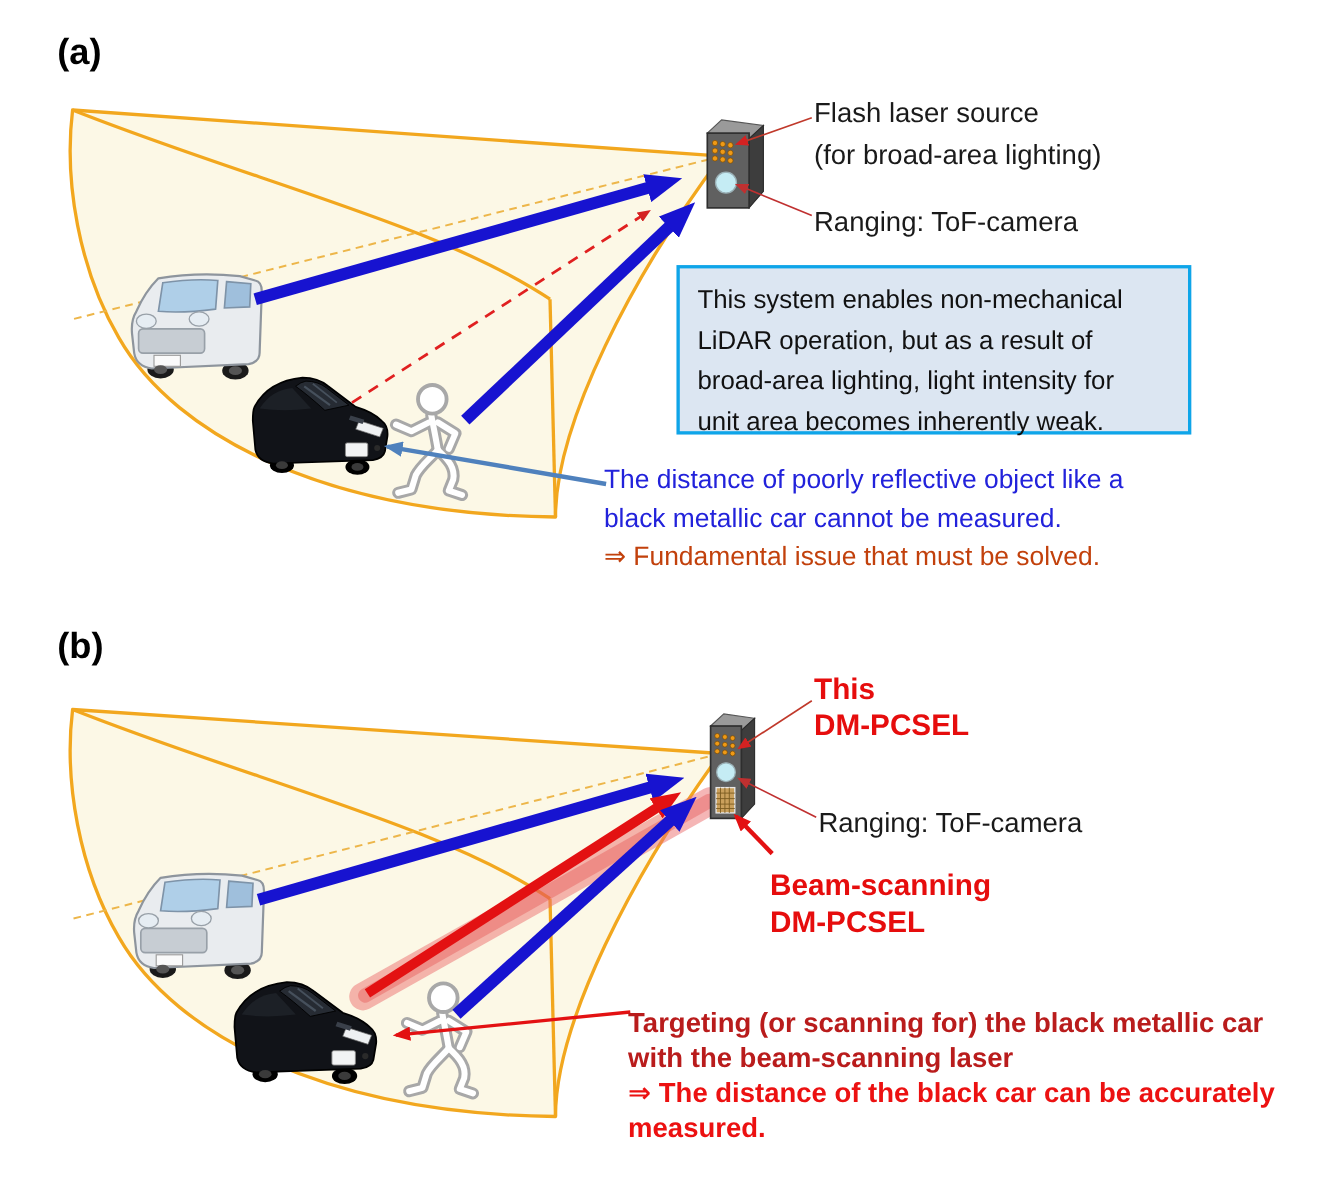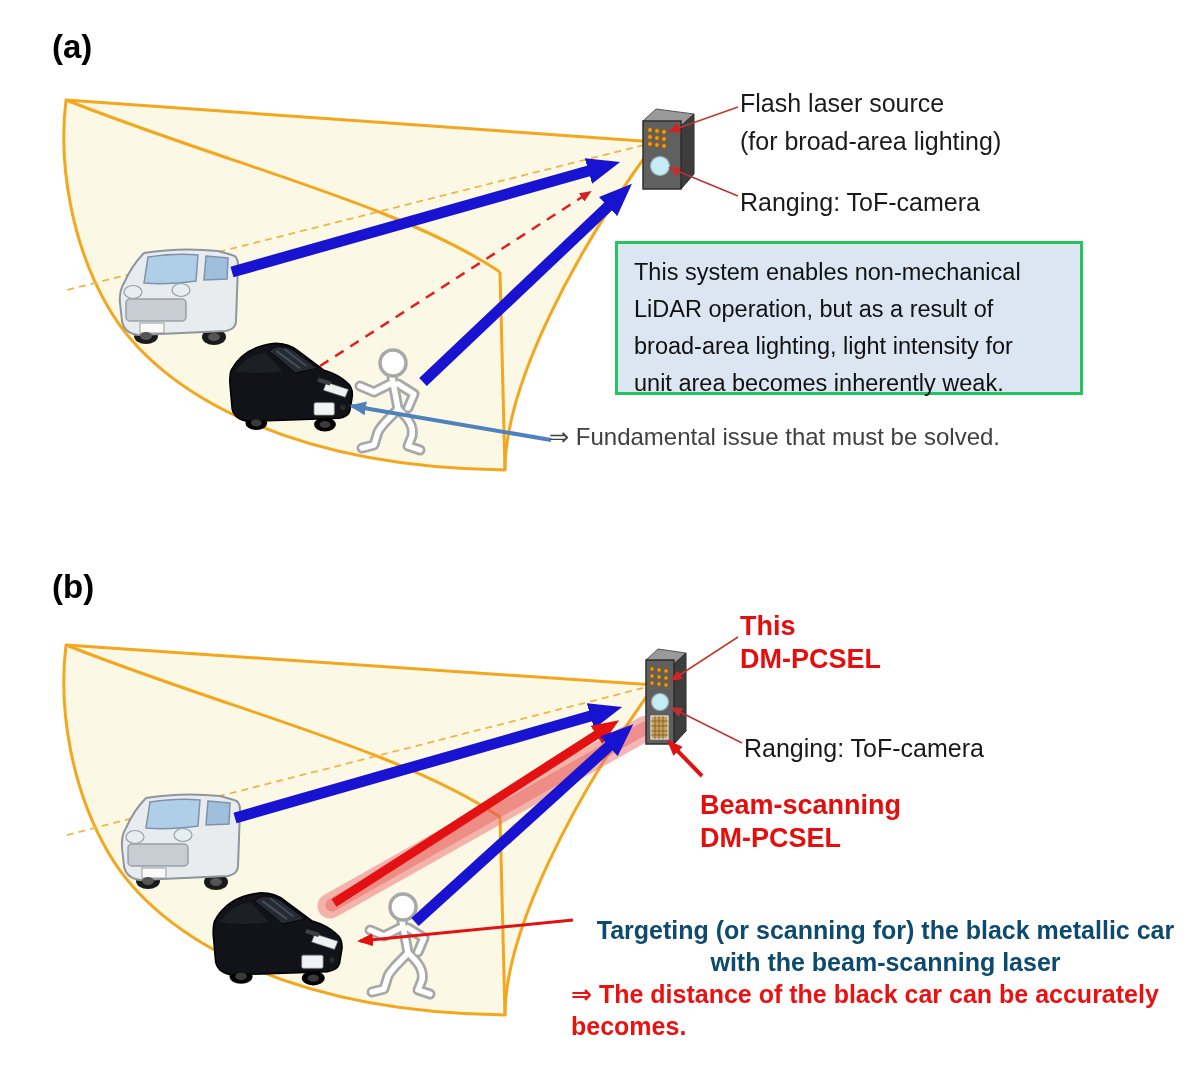--- a/index.html
+++ b/index.html
@@ -4,27 +4,27 @@
 <style>
   html,body{margin:0;padding:0;background:#ffffff;}
   #stage{position:relative;width:1200px;height:1080px;background:#ffffff;overflow:hidden;
          font-family:"Liberation Sans","DejaVu Sans",sans-serif;}
   #art{position:absolute;left:0;top:0;}
   .txt{position:absolute;white-space:pre-line;color:#1a1a1a;}
   .panel-label{font-size:33px;font-weight:bold;color:#000;}
   .dev-label{font-size:25px;line-height:38px;}
   .dev-label-red{font-size:27px;line-height:33px;font-weight:bold;color:#e60d0d;}
   .info-box{position:absolute;left:615px;top:241px;width:468px;height:154px;box-sizing:border-box;
-            background:#dce6f2;border:3px solid #22c55e;padding:10px 12px 0 16px;
+            background:#dce6f2;border:3px solid #0ea5e9;padding:10px 12px 0 16px;
             font-size:23.5px;line-height:37px;color:#111;}
   .cap-a{position:absolute;left:549px;top:419px;font-size:24px;line-height:35px;}
   .cap-a .blue{color:#2222db;}
-  .cap-a .red{color:#404040;}
+  .cap-a .red{color:#c2410c;}
   .cap-b{position:absolute;left:571px;top:914px;font-size:25px;line-height:32px;font-weight:bold;}
-  .cap-b .black{color:#0c4a6e;text-align:center;}
+  .cap-b .black{color:#b91c1c;}
   .cap-b .red{color:#ec1111;}
 </style>
 </head>
 <body>
 
 <div id="stage">
 
 <svg id="art" width="1200" height="1080" viewBox="0 0 1200 1080">
   <defs>
     <marker id="mBlueBig" markerUnits="strokeWidth" markerWidth="3" markerHeight="2.4" viewBox="0 0 3 2.4" refX="1" refY="1.2" orient="auto">
@@ -197,33 +197,35 @@
 (for broad-area lighting)</div>
 
   <div class="txt dev-label" style="left:740px;top:183px;">Ranging: ToF-camera</div>
 
   <div class="txt info-box">This system enables non-mechanical
 LiDAR operation, but as a result of
 broad-area lighting, light intensity for
 unit area becomes inherently weak.</div>
 
   <div class="cap-a">
+    <div class="txt blue" style="position:static;">The distance of poorly reflective object like a
+black metallic car cannot be measured.</div>
     <div class="txt red" style="position:static;">⇒ Fundamental issue that must be solved.</div>
   </div>
 
   <div class="txt panel-label" style="left:52px;top:568px;">(b)</div>
 
   <div class="txt dev-label-red" style="left:740px;top:610px;">This
 DM-PCSEL</div>
 
   <div class="txt dev-label" style="left:744px;top:729px;">Ranging: ToF-camera</div>
 
   <div class="txt dev-label-red" style="left:700px;top:789px;">Beam-scanning
 DM-PCSEL</div>
 
   <div class="cap-b">
     <div class="black">Targeting (or scanning for) the black
 metallic car with the beam-scanning laser</div>
     <div class="red">⇒ The distance of the black car can be
-accurately becomes.</div>
+accurately measured.</div>
   </div>
 
 </div>
 
 </body></html>

